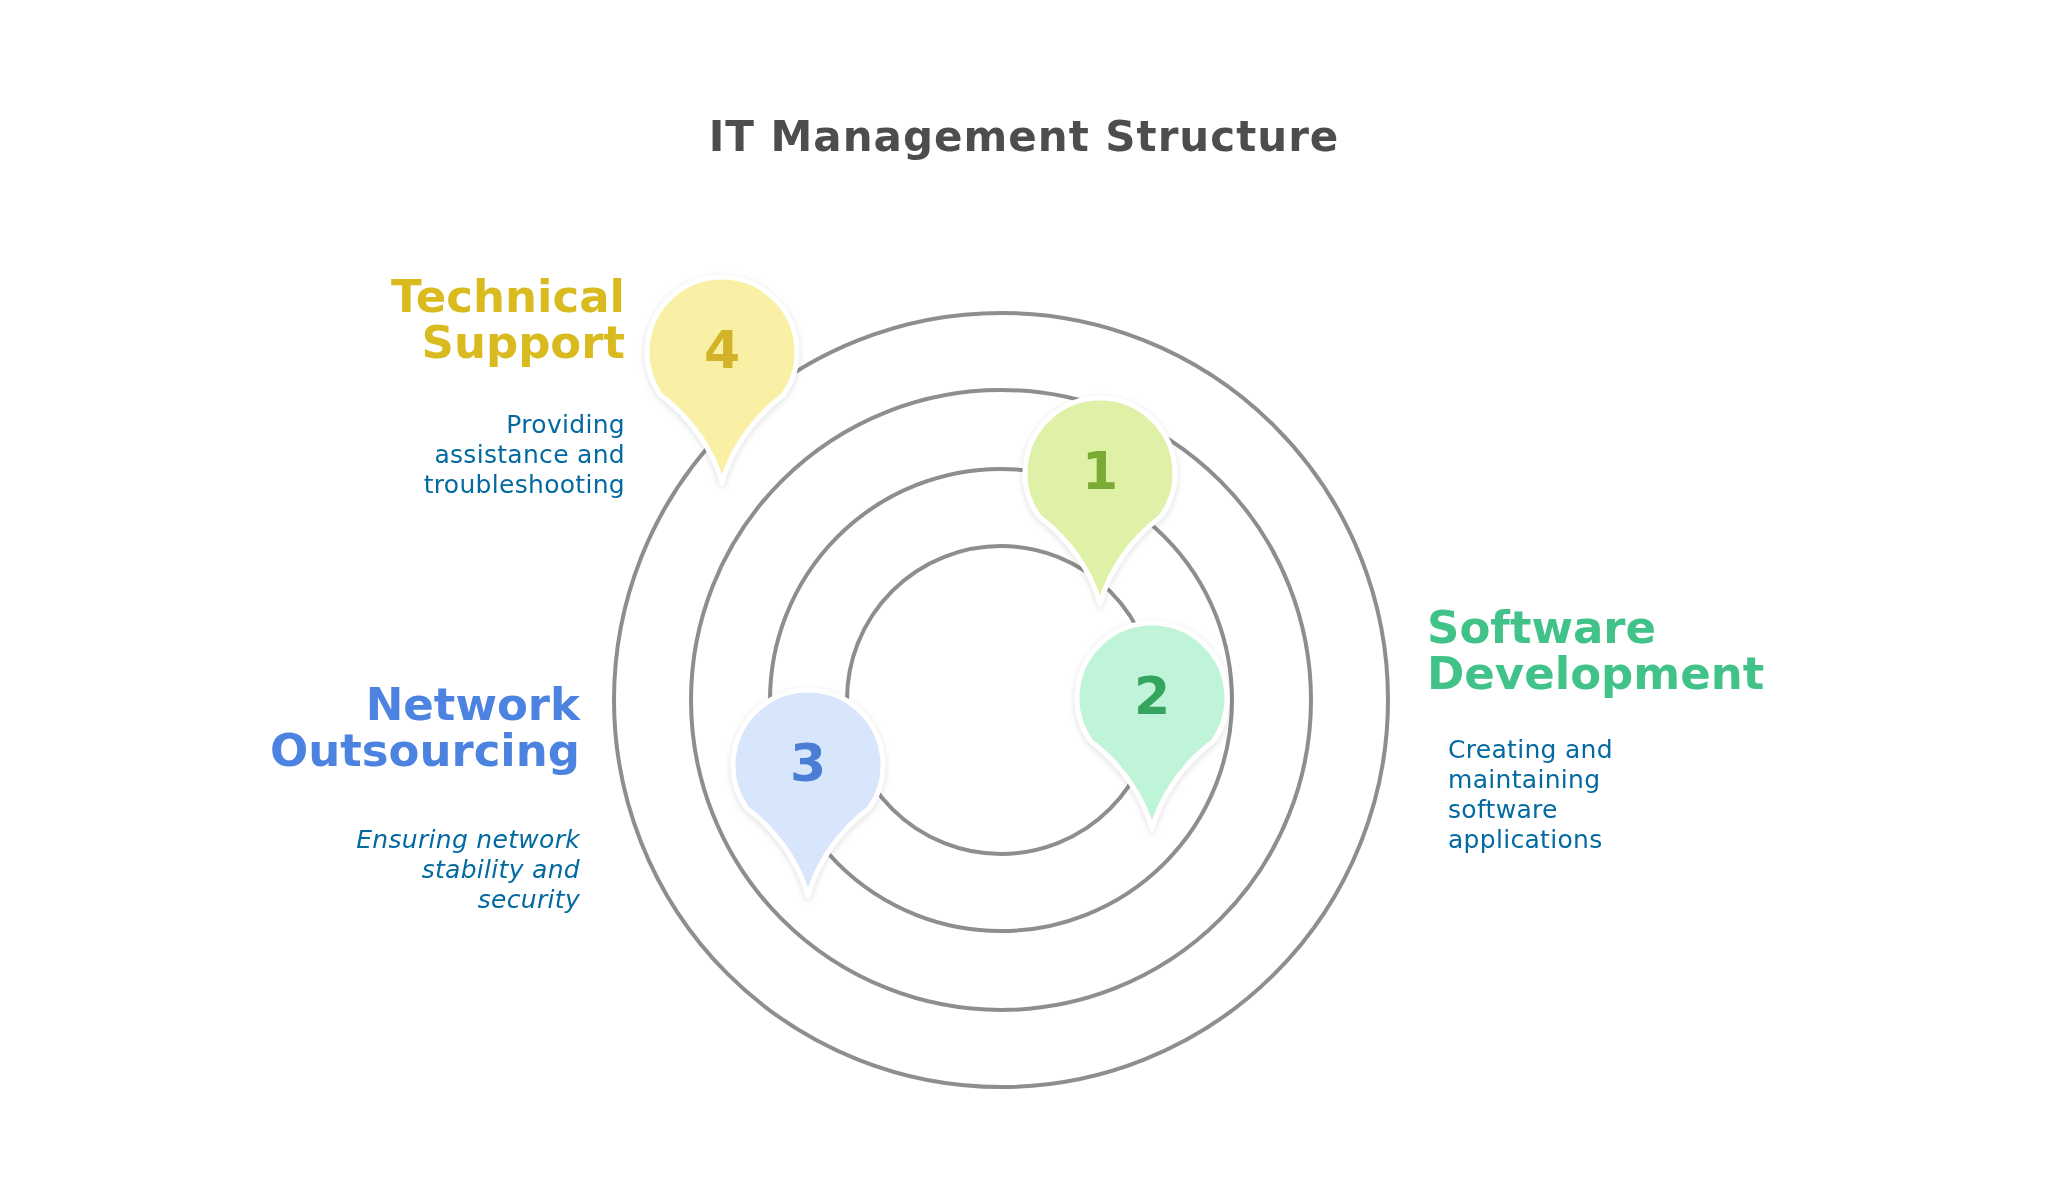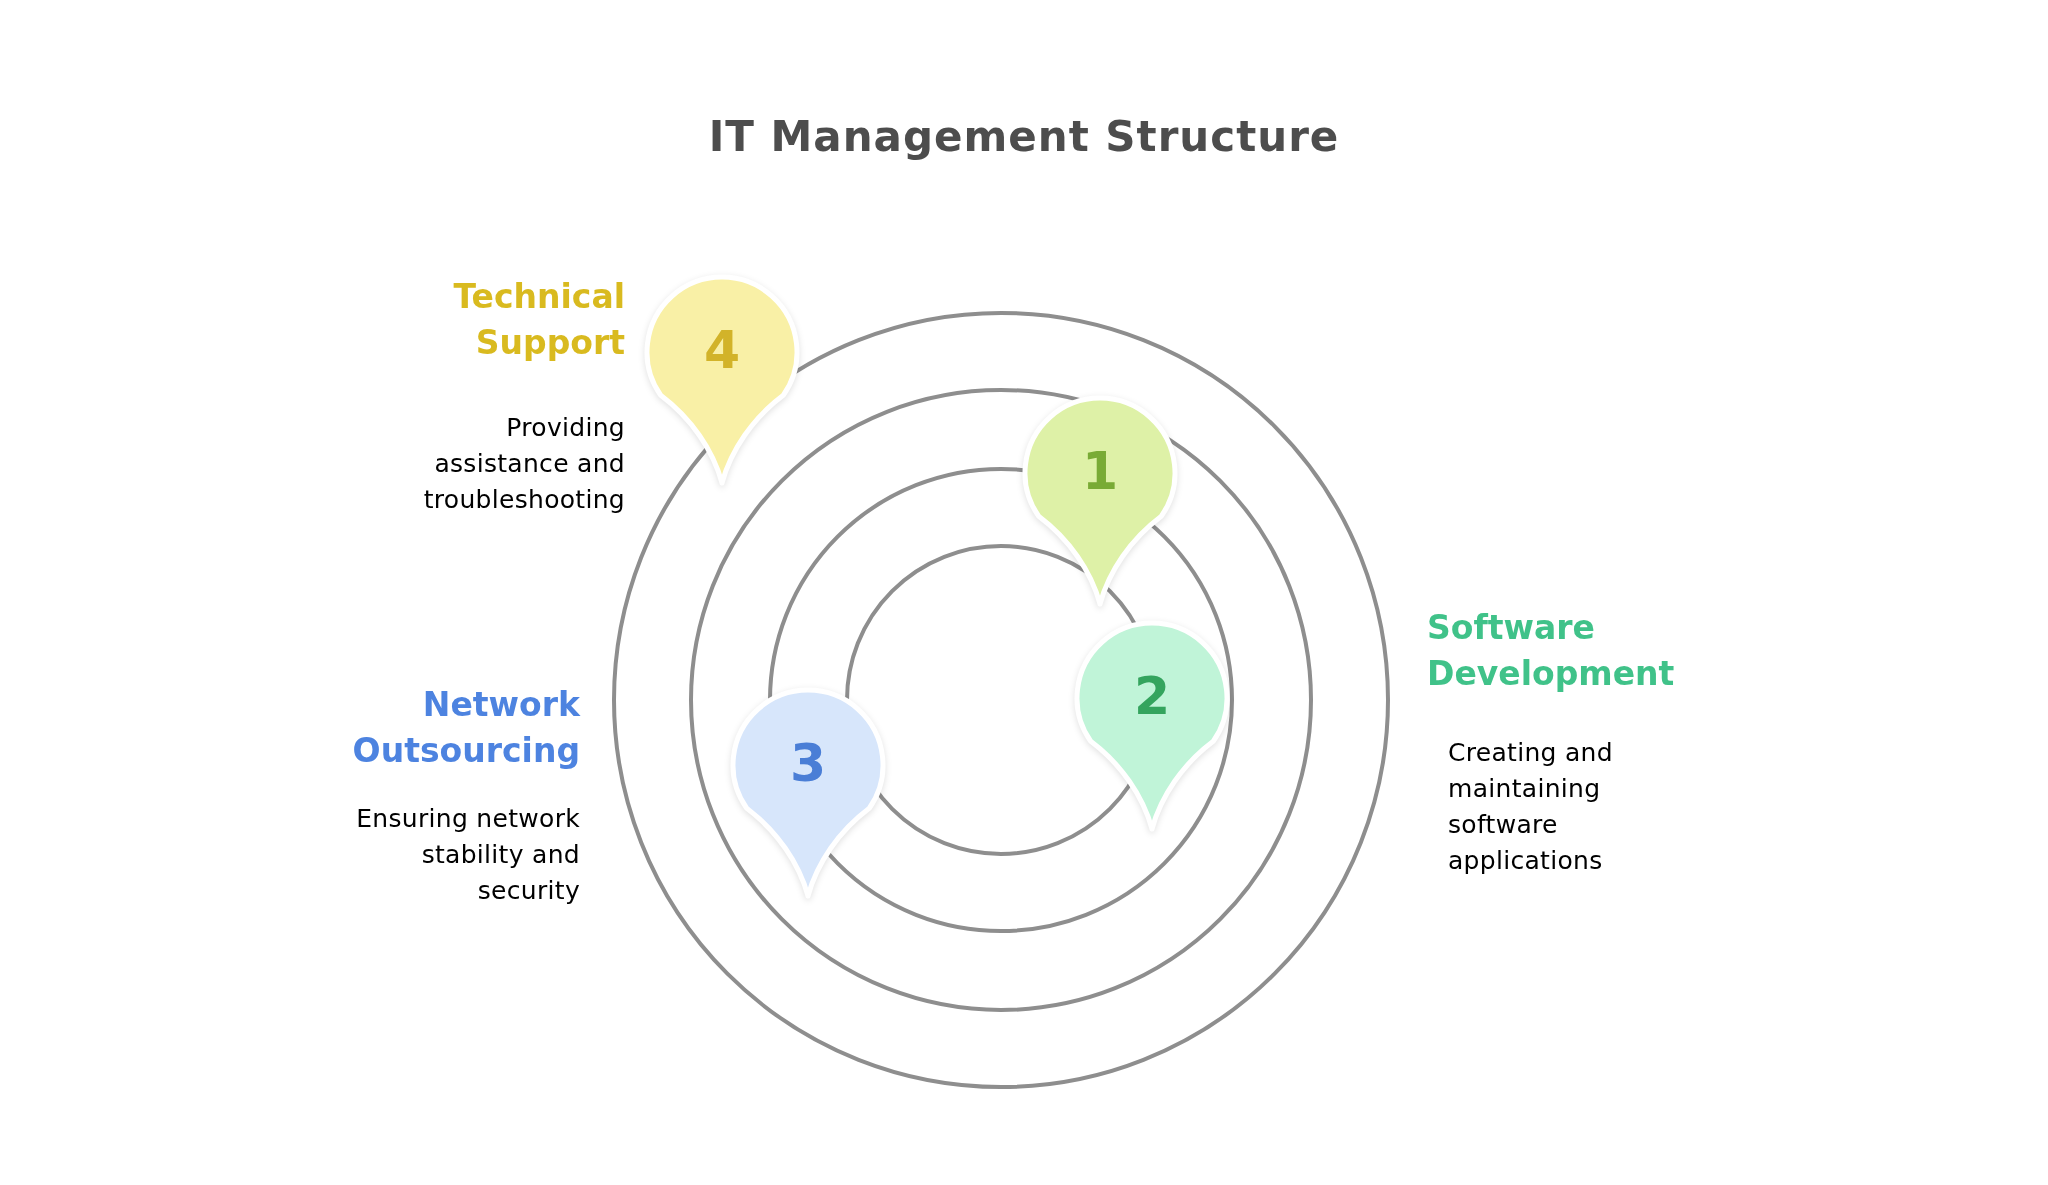--- a/index.html
+++ b/index.html
@@ -50,29 +50,29 @@
     font-weight: bold;
     line-height: 1;
   }
   .label-group {
     position: absolute;
     white-space: pre-line;
   }
   .label-group.align-right { text-align: right; }
   .label-group.align-left  { text-align: left; }
   .group-heading {
-    font-size: 33px;
+    font-size: 45px;
     font-weight: bold;
     line-height: 46px;
     white-space: pre-line;
   }
   .group-desc {
     font-size: 25px;
-    line-height: 36px;
-    color: #000000;
+    line-height: 30px;
+    color: #0369a1;
     white-space: pre-line;
     letter-spacing: 0.3px;
   }
 </style>
 </head>
 <body>
 
 <div class="canvas">
 
   <h1 class="page-title">IT Management Structure</h1>
@@ -103,21 +103,21 @@
     <div class="group-heading" style="color: rgb(217, 186, 31);">Technical
 Support</div>
     <div class="group-desc" style="margin-top:25px;">Providing
 assistance and
 troubleshooting</div>
   </div>
 
   <div class="label-group align-right" style="right:1468px; top:663px; width:360px;">
     <div class="group-heading" style="color: rgb(77, 131, 224);">Network
 Outsourcing</div>
-    <div class="group-desc" style="margin-top:8px;">Ensuring network
+    <div class="group-desc" style="margin-top:32px;font-style:italic;">Ensuring network
 stability and
 security</div>
   </div>
 
 
   <div class="label-group align-left" style="left:1427px; top:586px; width:330px;">
     <div class="group-heading" style="color: rgb(64, 194, 137);">Software
 Development</div>
     <div class="group-desc" style="margin-top:19px;margin-left:21px;">Creating and
 maintaining

